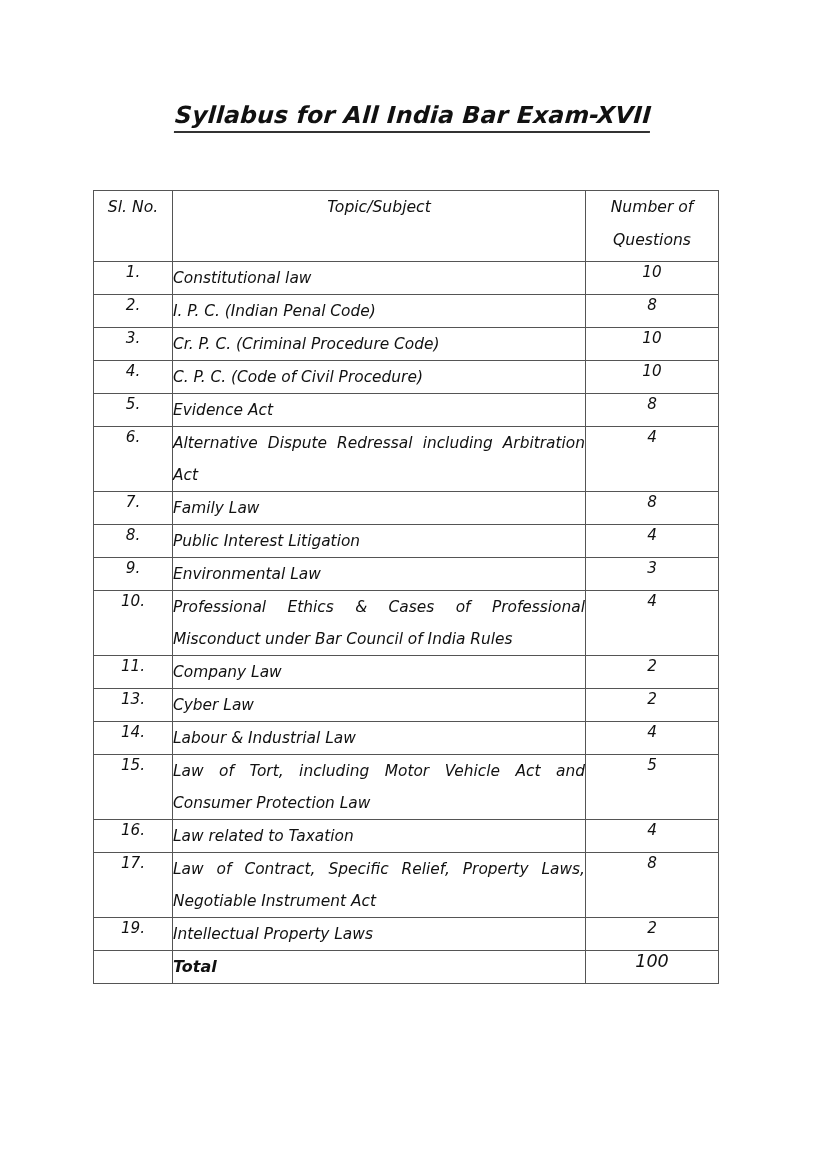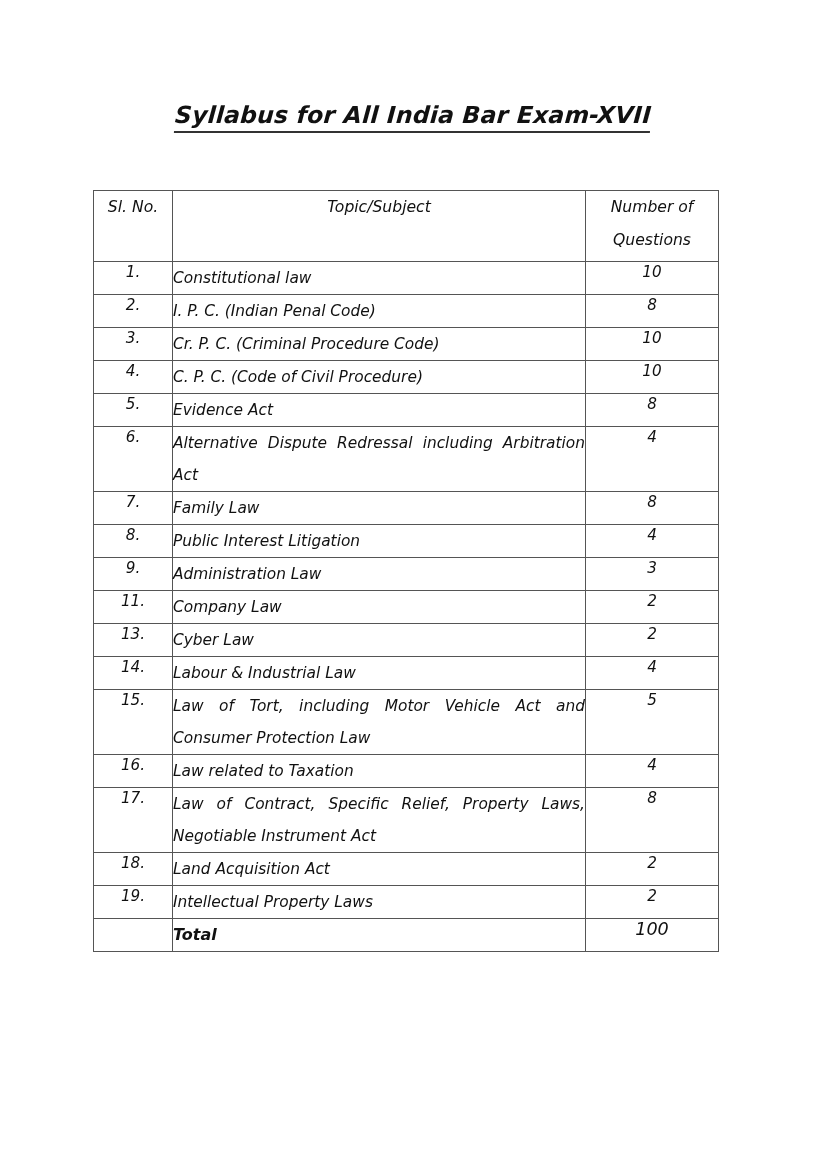--- a/index.html
+++ b/index.html
@@ -181,22 +181,27 @@
           <td class="cell-topic single">Family Law</td>
           <td class="cell-num">8</td>
         </tr>
         <tr class="row-single">
           <td class="cell-sl">8.</td>
           <td class="cell-topic single">Public Interest Litigation</td>
           <td class="cell-num">4</td>
         </tr>
         <tr class="row-single">
           <td class="cell-sl">9.</td>
-          <td class="cell-topic single">Administration Law</td>
+          <td class="cell-topic single">Environmental Law</td>
           <td class="cell-num">3</td>
+        </tr>
+        <tr>
+          <td class="cell-sl">10.</td>
+          <td class="cell-topic">Professional Ethics &amp; Cases of Professional Misconduct under Bar Council of India Rules</td>
+          <td class="cell-num">4</td>
         </tr>
         <tr class="row-single">
           <td class="cell-sl">11.</td>
           <td class="cell-topic single">Company Law</td>
           <td class="cell-num">2</td>
         </tr>
         <tr class="row-single">
           <td class="cell-sl">13.</td>
           <td class="cell-topic single">Cyber Law</td>
           <td class="cell-num">2</td>
@@ -215,25 +220,20 @@
           <td class="cell-sl">16.</td>
           <td class="cell-topic single">Law related to Taxation</td>
           <td class="cell-num">4</td>
         </tr>
         <tr>
           <td class="cell-sl">17.</td>
           <td class="cell-topic">Law of Contract, Specific Relief, Property Laws, Negotiable Instrument Act</td>
           <td class="cell-num">8</td>
         </tr>
         <tr class="row-single">
-          <td class="cell-sl">18.</td>
-          <td class="cell-topic single">Land Acquisition Act</td>
-          <td class="cell-num">2</td>
-        </tr>
-        <tr class="row-single">
           <td class="cell-sl">19.</td>
           <td class="cell-topic single">Intellectual Property Laws</td>
           <td class="cell-num">2</td>
         </tr>
         <tr class="row-single">
           <td class="cell-sl"></td>
           <td class="cell-topic single total-topic">Total</td>
           <td class="cell-num total-num">100</td>
         </tr>
       </tbody>

